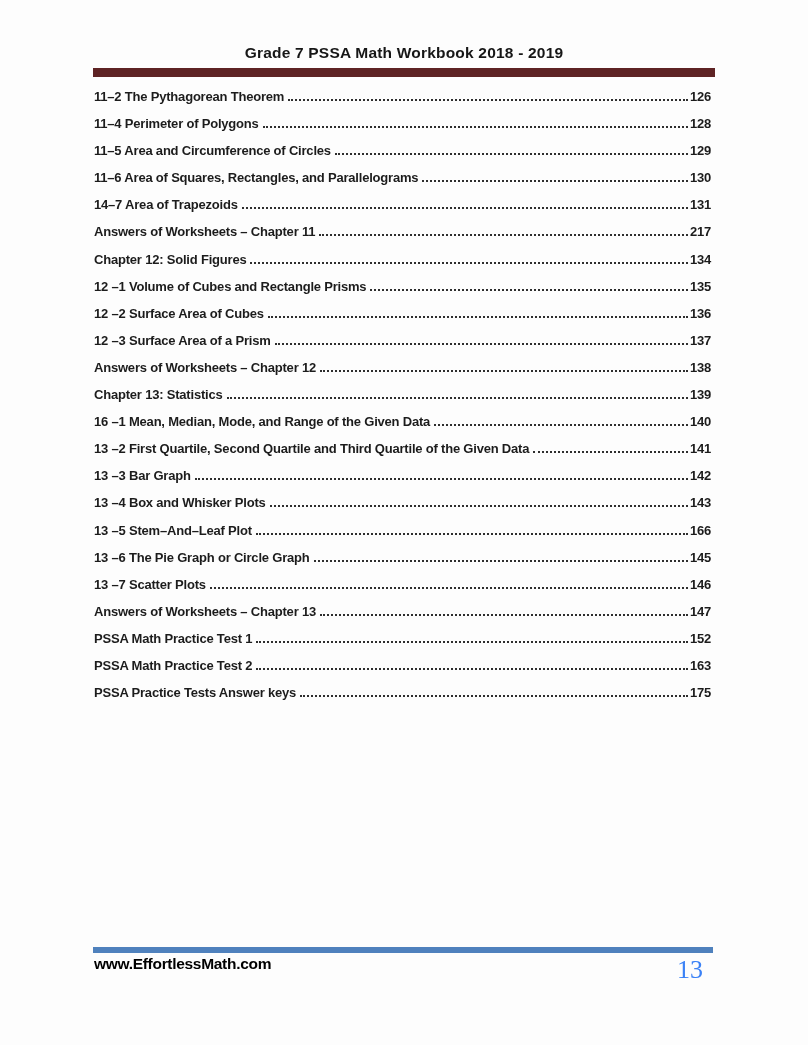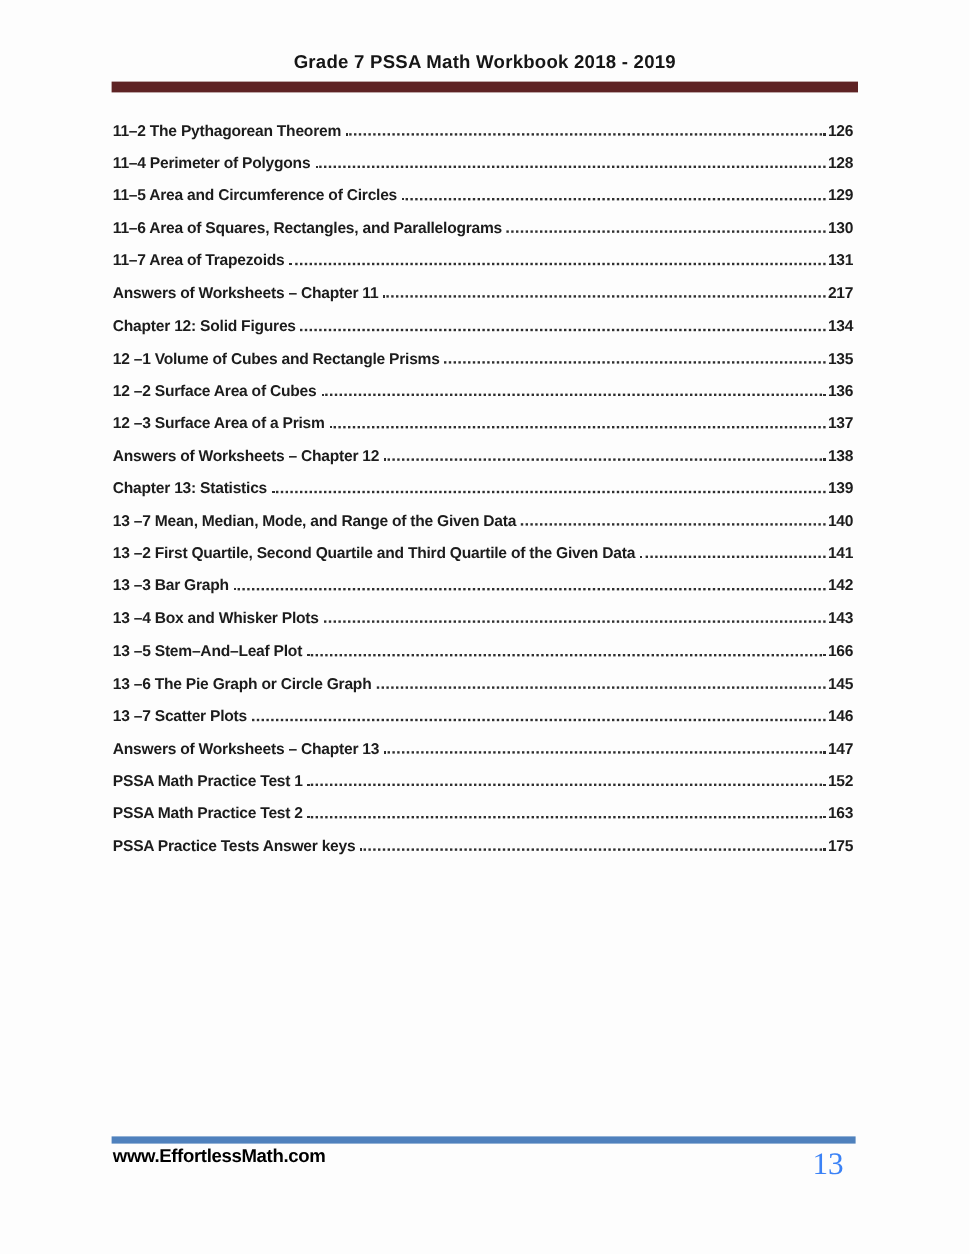--- a/index.html
+++ b/index.html
@@ -29,21 +29,20 @@
     left: 93px;
     top: 68px;
     width: 622px;
     height: 9px;
   }
   .toc {
     position: absolute;
     left: 94px;
     top: 89px;
     width: 617px;
-    margin-top: 12px;
   }
   .toc-row {
     display: flex;
     align-items: baseline;
     height: 27.1px;
     font-size: 13px;
     font-weight: 700;
     letter-spacing: -0.2px;
     white-space: nowrap;
     color: #1c1c1c;
@@ -117,21 +116,21 @@
     <span class="toc-page">129</span>
   </div>
 
   <div class="toc-row">
     <span class="toc-label">11–6 Area of Squares, Rectangles, and Parallelograms</span>
     <span class="toc-leader"></span>
     <span class="toc-page">130</span>
   </div>
 
   <div class="toc-row">
-    <span class="toc-label">11–7 Area of Trapezoids</span>
+    <span class="toc-label">14–7 Area of Trapezoids</span>
     <span class="toc-leader"></span>
     <span class="toc-page">131</span>
   </div>
 
   <div class="toc-row">
     <span class="toc-label">Answers of Worksheets – Chapter 11</span>
     <span class="toc-leader"></span>
     <span class="toc-page">217</span>
   </div>
 
@@ -165,21 +164,21 @@
     <span class="toc-page">138</span>
   </div>
 
   <div class="toc-row">
     <span class="toc-label">Chapter 13: Statistics</span>
     <span class="toc-leader"></span>
     <span class="toc-page">139</span>
   </div>
 
   <div class="toc-row">
-    <span class="toc-label">13 –7 Mean, Median, Mode, and Range of the Given Data</span>
+    <span class="toc-label">16 –1 Mean, Median, Mode, and Range of the Given Data</span>
     <span class="toc-leader"></span>
     <span class="toc-page">140</span>
   </div>
 
   <div class="toc-row">
     <span class="toc-label">13 –2 First Quartile, Second Quartile and Third Quartile of the Given Data</span>
     <span class="toc-leader"></span>
     <span class="toc-page">141</span>
   </div>
 

